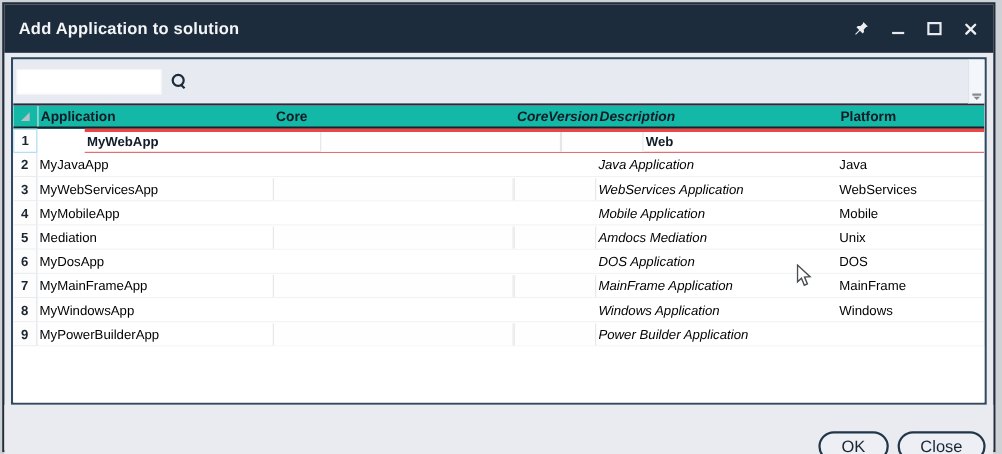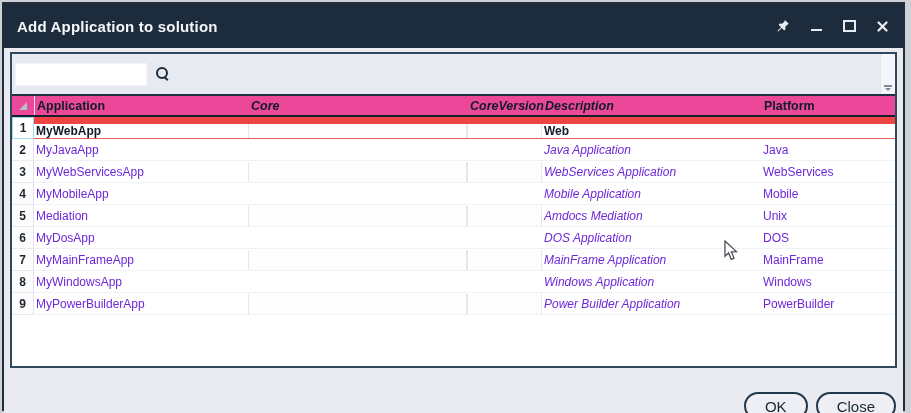--- a/index.html
+++ b/index.html
@@ -46,42 +46,42 @@
   .mag-handle{position:absolute;left:10px;top:10px;width:2px;height:5px;background:#1c2b3a;transform:rotate(-45deg);}
   .filter-side-strip{
     position:absolute;right:0;top:0;bottom:0;width:14px;
     background:#f3f6fa;border-left:1px solid #dfe4eb;
     display:flex;flex-direction:column;align-items:center;justify-content:flex-end;padding-bottom:3px;
   }
   .strip-bar{width:8px;height:2px;background:#85898f;margin-bottom:1px;}
   .strip-arrow{width:0;height:0;border-left:3px solid transparent;border-right:3px solid transparent;border-top:3px solid #85898f;}
   
   .grid{flex:1 1 auto;background:#fff;display:flex;flex-direction:column;overflow:hidden;}
-  .hrow{display:flex;height:19px;flex:0 0 19px;border-bottom:2px solid #16212c;background:#ec4899;}
+  .hrow{display:flex;height:19px;flex:0 0 19px;border-bottom:2px solid #16212c;background:#14b8a6;}
   .corner{width:22px;flex:0 0 22px;display:flex;align-items:center;justify-content:center;border-right:1px solid #e3e7ec;}
   .corner-tri{width:0;height:0;border-left:8px solid transparent;border-bottom:8px solid #b9bfc7;}
   .hcell{font-weight:bold;font-size:12.5px;color:#101b27;display:flex;align-items:center;padding-left:2px;box-sizing:border-box;}
   .row{display:flex;height:22px;flex:0 0 22px;}
   .numcell{
     width:22px;flex:0 0 22px;box-sizing:border-box;
     display:flex;align-items:center;justify-content:center;
     font-weight:bold;font-size:12px;color:#1c2630;
     border-right:1px solid #dde2e8;border-bottom:1px solid #e9ecef;background:#fdfdfe;
   }
   .rowcells{
     flex:1 1 auto;display:flex;box-sizing:border-box;
     border-top:1px solid transparent;border-bottom:1px solid #f1f2f4;
   }
-  .cell{font-size:12px;color:#6d28d9;display:flex;align-items:center;padding-left:2px;box-sizing:border-box;white-space:nowrap;overflow:hidden;}
+  .cell{font-size:12px;color:#000000;display:flex;align-items:center;padding-left:2px;box-sizing:border-box;white-space:nowrap;overflow:hidden;}
   .col-app{width:214px;flex:0 0 214px;}
-  .col-core{width:219px;flex:0 0 219px;font-style:italic;}
+  .col-core{width:219px;flex:0 0 219px;}
   .col-cv{width:75px;flex:0 0 75px;font-style:italic;}
   .col-desc{width:219px;flex:0 0 219px;font-style:italic;}
   .col-plat{flex:1 1 auto;}
-  .row.selected .rowcells{border-top:7px solid #ef4444;border-bottom:1px solid #e16060;}
+  .row.selected .rowcells{border-top:3px solid #ef4444;border-bottom:1px solid #e16060;margin-left:43px;}
   .row.selected .cell{font-weight:bold;color:#101b27;}
   .row.selected .numcell{border:1px solid #a5d8ec;background:#ffffff;}
   .row:nth-child(even) .col-core,
   .row:nth-child(even) .col-cv{border-left:1px solid #e4e7ea;border-right:1px solid #e4e7ea;background:#fefefe;}
   .grid-filler{flex:1 1 auto;background:#fff;}
   
   .footer{
     flex:1 1 auto;display:flex;align-items:center;justify-content:flex-end;
     gap:8px;padding-right:7px;background:#e9ebf1;
   }
@@ -239,21 +239,20 @@
             </div>
           </div>
 
           <div class="row">
             <div class="numcell">9</div>
             <div class="rowcells">
               <div class="cell col-app">MyPowerBuilderApp</div>
               <div class="cell col-core"></div>
               <div class="cell col-cv"></div>
               <div class="cell col-desc">Power Builder Application</div>
-              <div class="cell col-plat">PowerBuilder</div>
             </div>
           </div>
 
           <div class="grid-filler"></div>
         </div>
       </div>
 
       <div class="footer">
         <button class="btn">OK</button>
         <button class="btn">Close</button>

